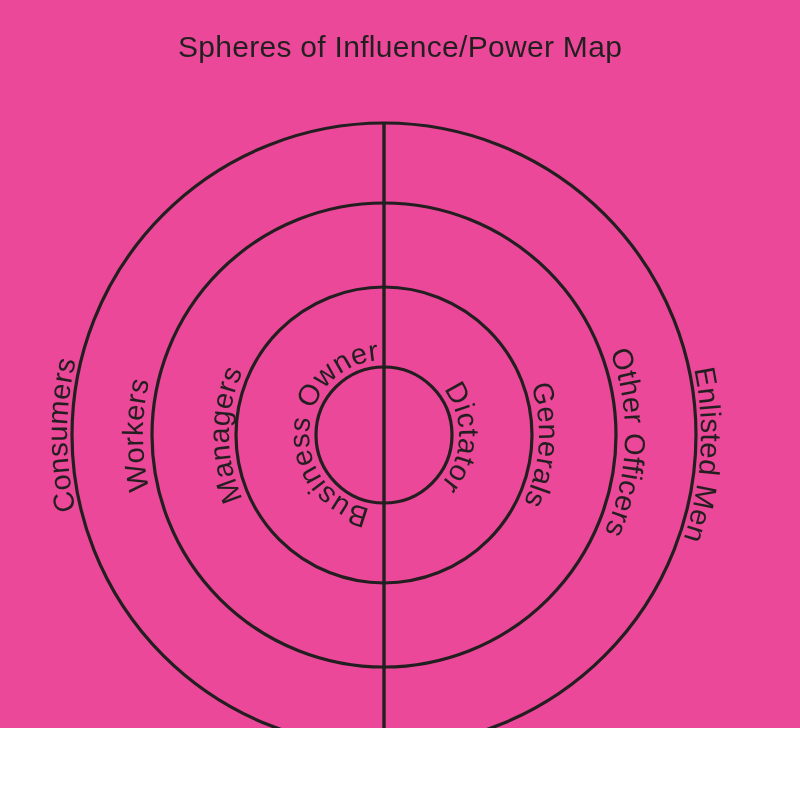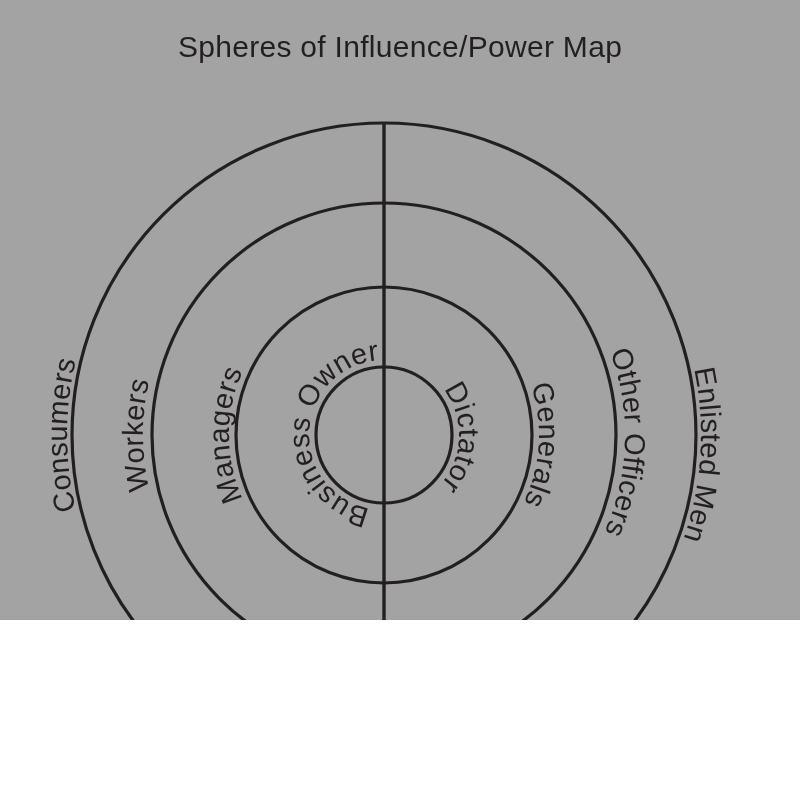--- a/index.html
+++ b/index.html
@@ -3,22 +3,22 @@
 <meta charset="utf-8">
 <style>
   html, body {
     margin: 0;
     padding: 0;
     background: #ffffff;
   }
   .page {
     position: relative;
     width: 800px;
-    height: 620px;
-    background: #a3a3a3;
+    height: 728px;
+    background: #ec4899;
     overflow: hidden;
   }
   svg {
     display: block;
     font-family: "Liberation Sans", sans-serif;
   }
   .diagram-title-text {
     font-size: 30px;
     letter-spacing: 0.3px;
   }

